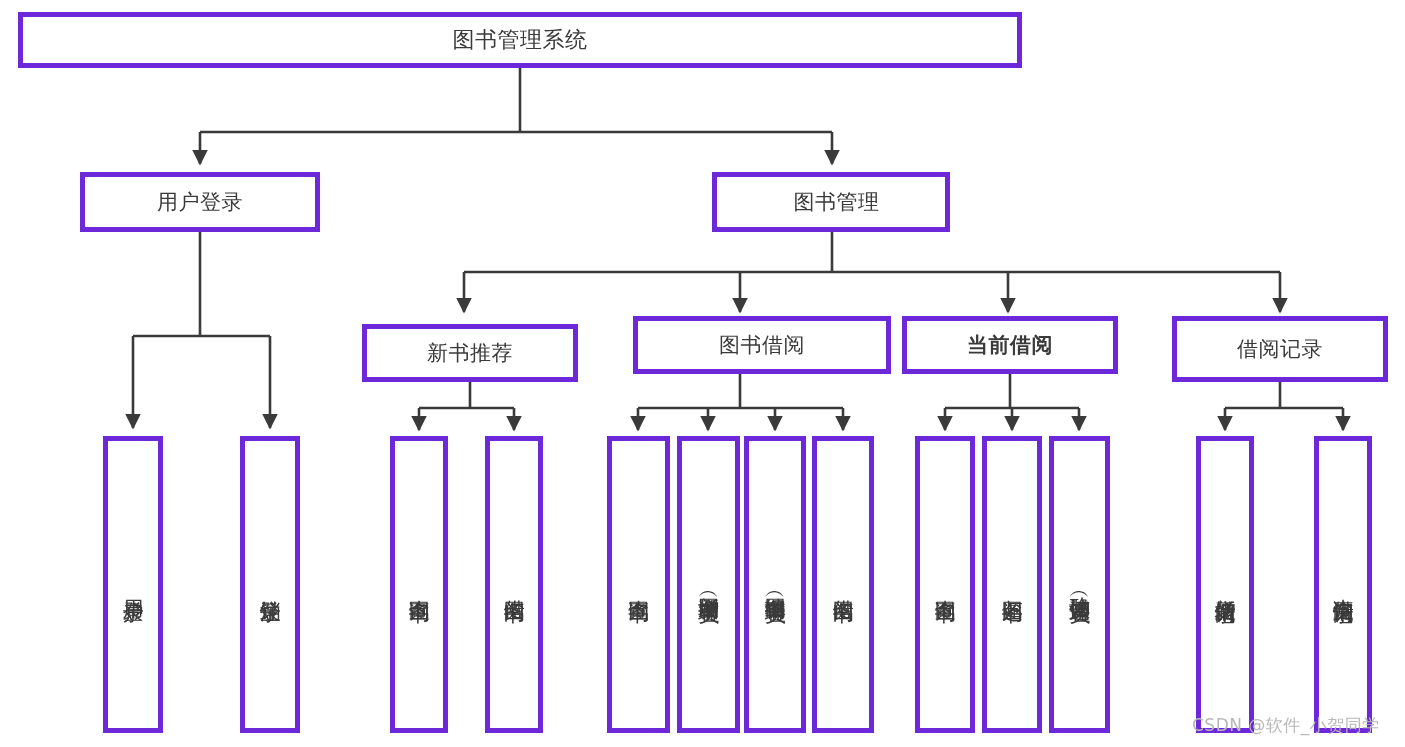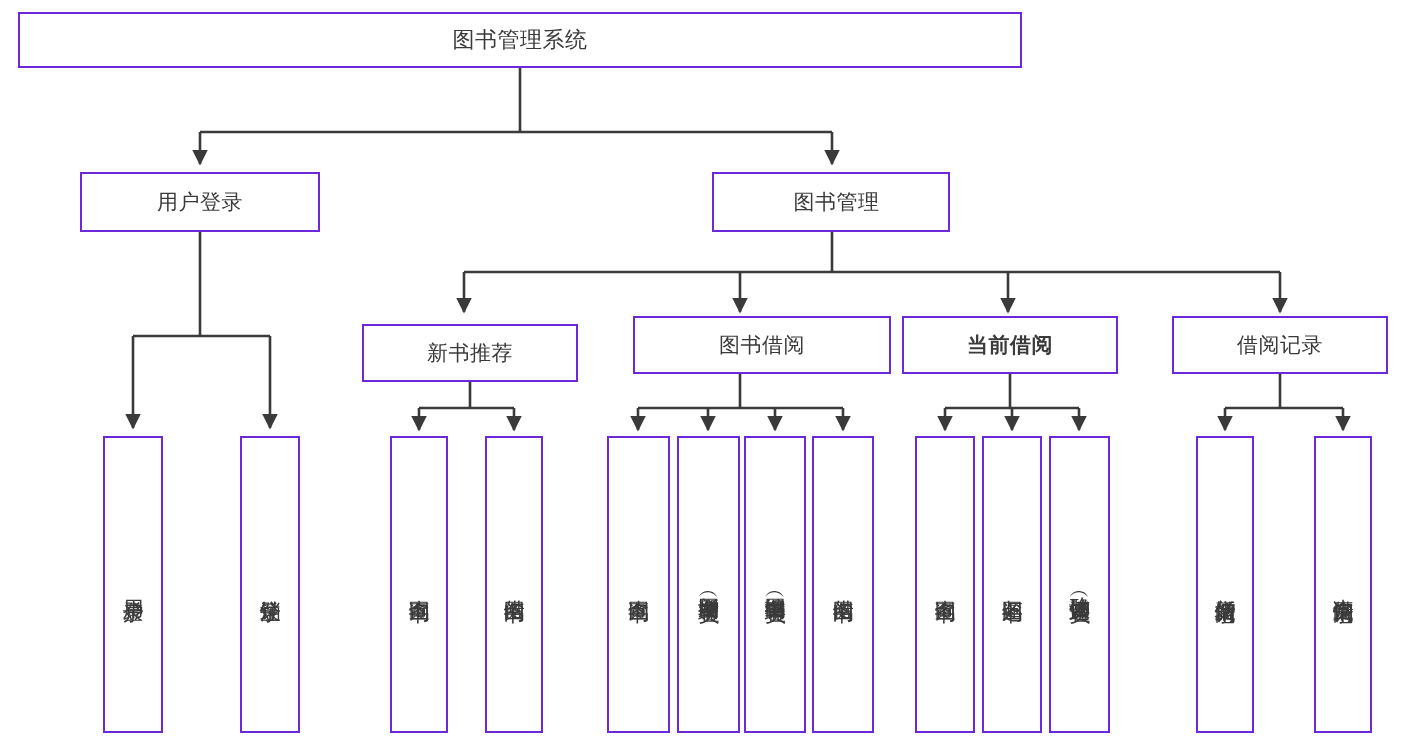--- a/index.html
+++ b/index.html
@@ -21,21 +21,21 @@
     position: absolute;
     left: 0;
     top: 0;
     width: 1405px;
     height: 747px;
     pointer-events: none;
   }
   .node {
     position: absolute;
     box-sizing: border-box;
-    border: 2px solid #6d28d9;
+    border: 5px solid #6d28d9;
     background: #ffffff;
     display: flex;
     align-items: center;
     justify-content: center;
     color: #3a3a3a;
   }
   .node .label {
     font-size: 21px;
     line-height: 1.15;
     letter-spacing: 0.5px;
@@ -135,21 +135,21 @@
 
   <div class="node mid" style="left:362px; top:324px; width:216px; height:58px;">
     <span class="label">新书推荐</span>
   </div>
   <div class="node mid" style="left:633px; top:316px; width:258px; height:58px;">
     <span class="label">图书借阅</span>
   </div>
   <div class="node mid" style="left:902px; top:316px; width:216px; height:58px;font-weight:bold;">
     <span class="label">当前借阅</span>
   </div>
-  <div class="node mid" style="left:1172px; top:316px; width:216px; height:58px;">
+  <div class="node mid" style="left:1172px; top:316px; width:216px; height:66px;">
     <span class="label">借阅记录</span>
   </div>
 
   <div class="node vertical" style="left:103px; top:436px; width:60px; height:297px;">
     <span class="label">用户登录</span>
   </div>
   <div class="node vertical" style="left:240px; top:436px; width:60px; height:297px;">
     <span class="label">注销登录</span>
   </div>
 
@@ -183,14 +183,15 @@
     <span class="label">确认归还（管理员）</span>
   </div>
 
   <div class="node vertical" style="left:1196px; top:436px; width:58px; height:297px;">
     <span class="label">新增借阅记录</span>
   </div>
   <div class="node vertical" style="left:1314px; top:436px; width:58px; height:297px;">
     <span class="label">查询借阅记录</span>
   </div>
 
+  <div class="watermark" style="left:1192px; top:714px;">CSDN @软件_小贺同学</div>
 
 </div>
 
 </body></html>

